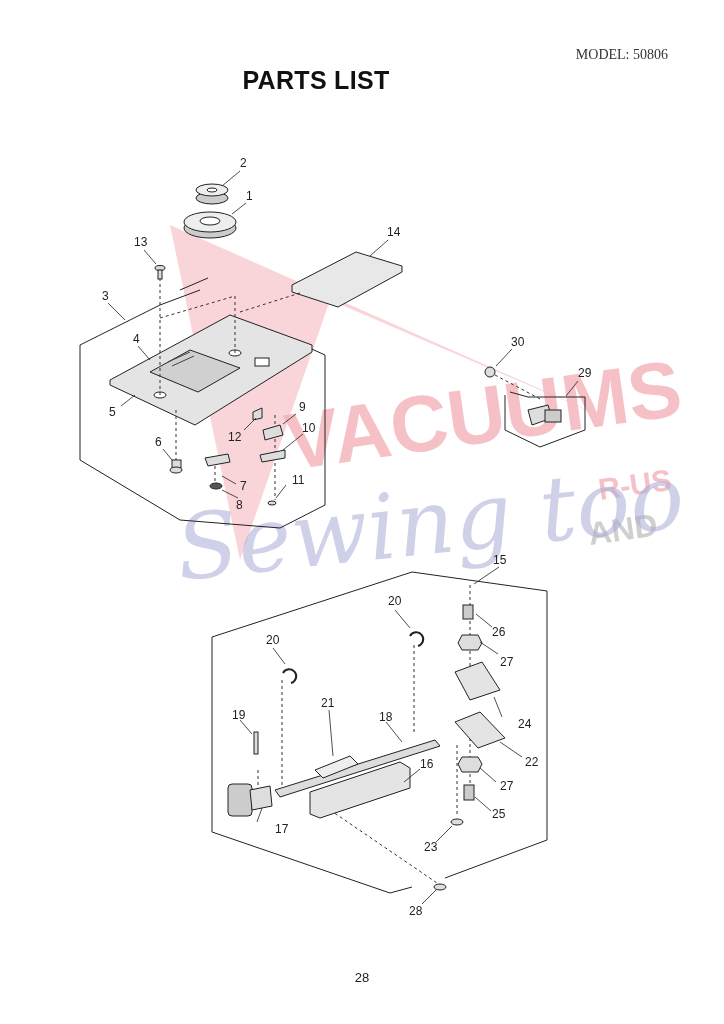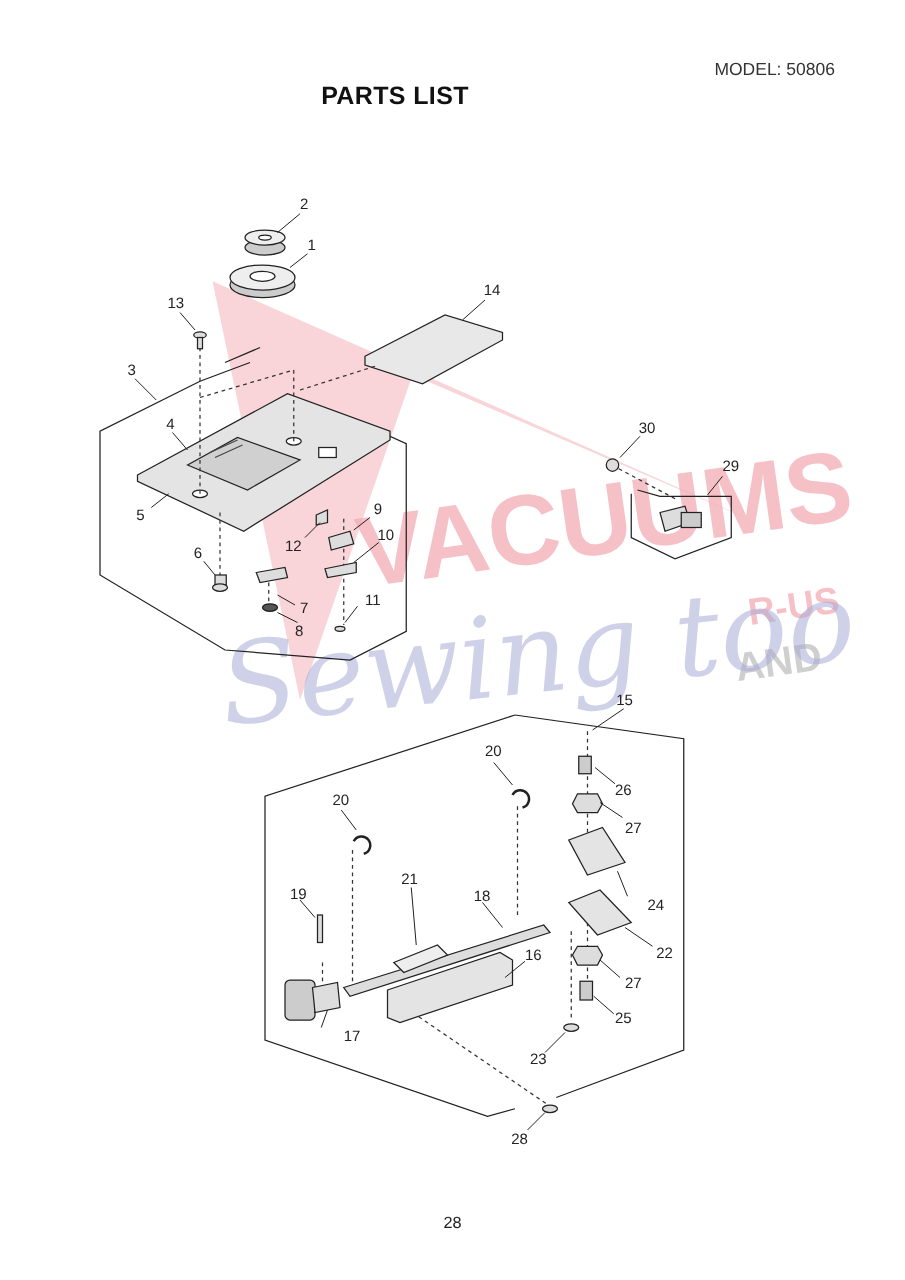--- a/index.html
+++ b/index.html
@@ -1,18 +1,18 @@
 <!DOCTYPE html>
 <html><head>
 <meta charset="utf-8">
 <style>
   html,body{margin:0;padding:0;background:#fff;}
   body{width:724px;height:1024px;position:relative;overflow:hidden;font-family:"Liberation Sans",sans-serif;color:#222;}
-  .model{position:absolute;right:56px;top:47px;font-size:14px;color:#333;}
-  .title{position:absolute;left:0;width:632px;top:66px;text-align:center;font-size:20px;font-weight:bold;color:#111;letter-spacing:0.3px;}
+  .model{position:absolute;right:56px;top:47px;font-size:14px;color:#333;font-family:Liberation Serif, serif;}
+  .title{position:absolute;left:0;width:632px;top:66px;text-align:center;font-size:25px;font-weight:bold;color:#111;letter-spacing:0.3px;}
   .pagenum{position:absolute;left:0;width:724px;top:970px;text-align:center;font-size:13px;color:#222;}
   svg.diagram{position:absolute;left:0;top:0;}
   .lbl{font-family:"Liberation Sans",sans-serif;font-size:12px;fill:#222;}
   .wm-red{font-family:"Liberation Sans",sans-serif;font-weight:bold;fill:#f2a8b0;opacity:0.7;}
   .wm-blue{font-family:"DejaVu Serif",serif;font-style:italic;fill:#a9acd6;opacity:0.55;}
   .wm-gray{font-family:"Liberation Sans",sans-serif;font-weight:bold;fill:#bbb;opacity:0.7;}
 </style>
 </head>
 <body>
 

